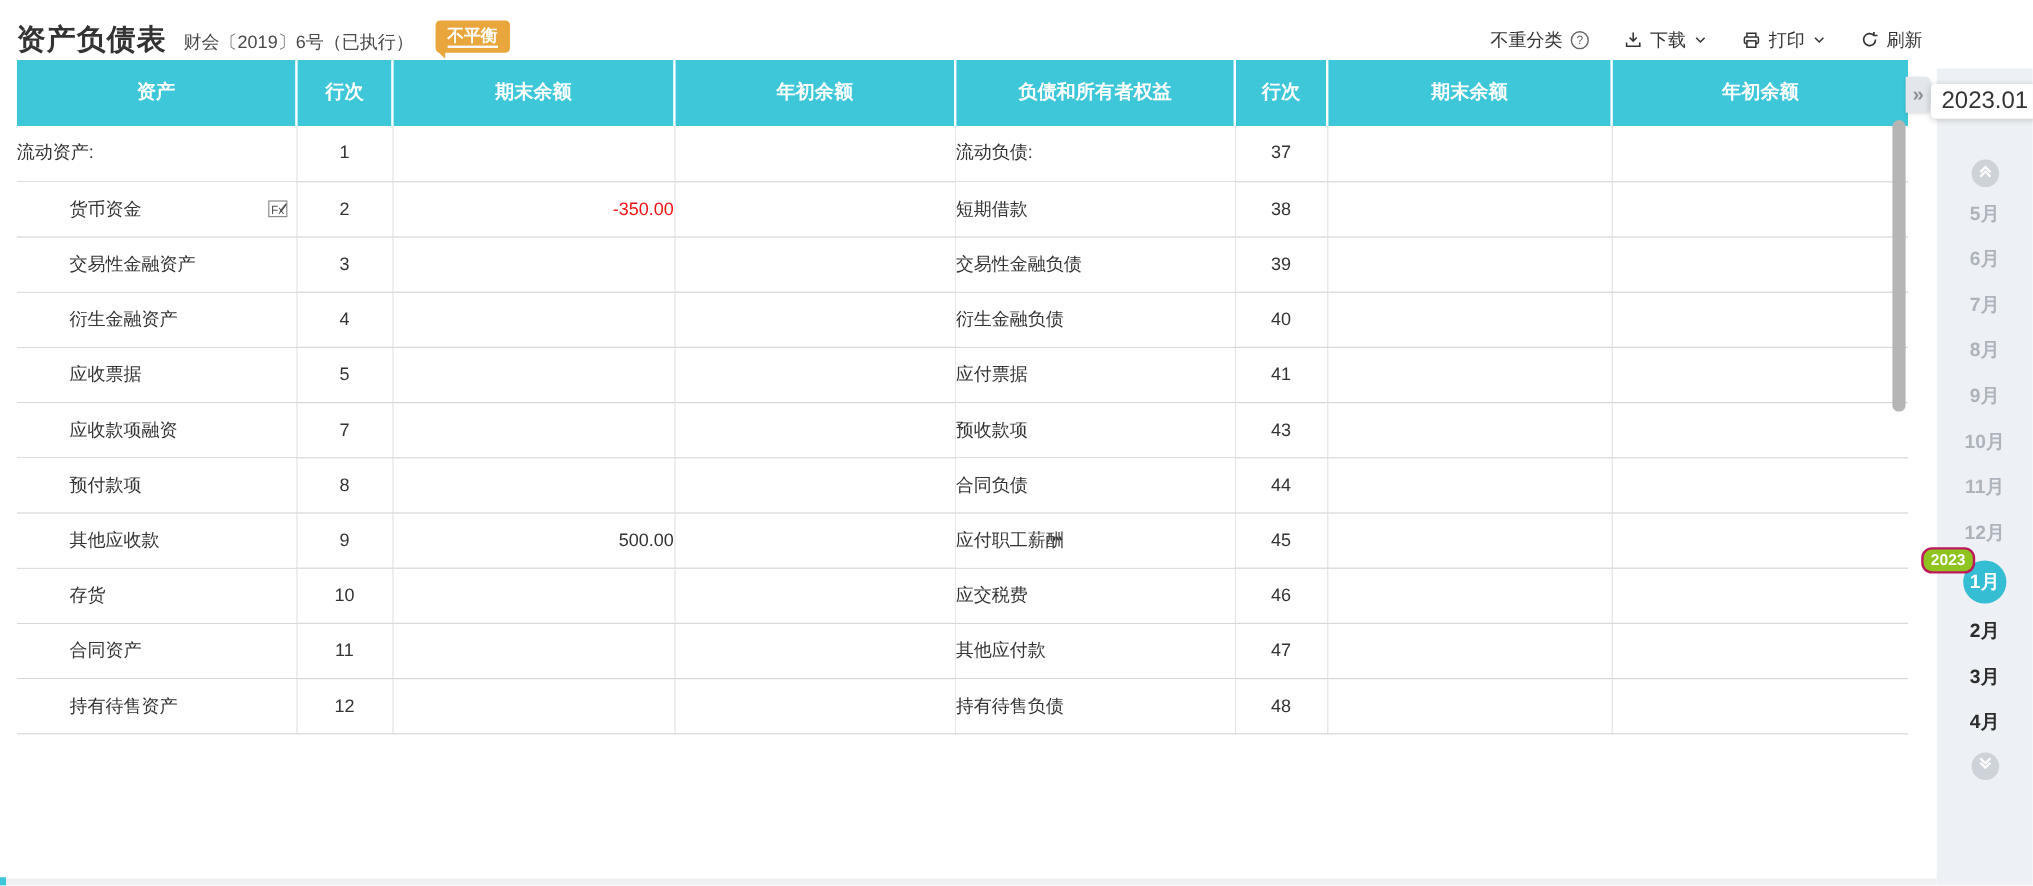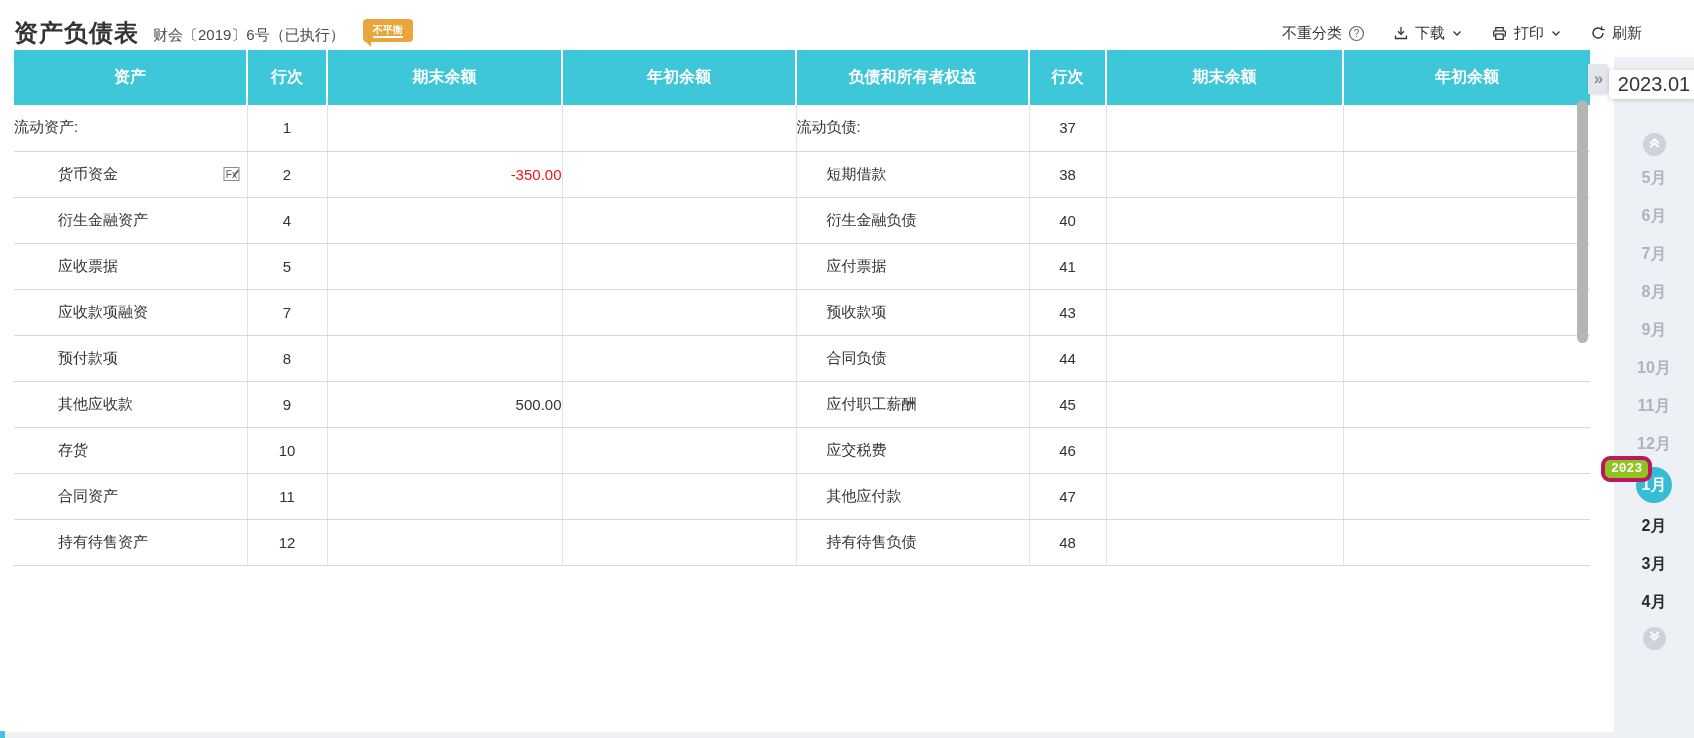--- a/index.html
+++ b/index.html
@@ -7,40 +7,40 @@
   body {
     width:1694px; height:738px; position:relative; overflow:hidden;
     background:#ffffff; font-family:"Liberation Sans","DejaVu Sans",sans-serif; color:#333;
   }
   
   .topbar { position:absolute; top:0; left:0; width:1694px; height:66px; background:#fff;
             display:flex; align-items:center; }
   .page-title { font-size:24px; font-weight:700; color:#333; margin-left:14px; letter-spacing:1px; }
   .page-subtitle { font-size:15px; color:#4a4a4a; margin-left:14px; margin-top:4px; }
   .status-badge { position:relative; margin-left:18px; margin-top:-6px; background:#e9a63c; color:#fff;
-                  font-size:10px; font-weight:700; padding:4px 10px 5px; border-radius:4px; cursor:pointer; }
+                  font-size:14px; font-weight:700; padding:4px 10px 5px; border-radius:4px; cursor:pointer; }
   .status-badge .u { border-bottom:2px solid #fff; padding-bottom:1px; }
   .status-badge::after { content:""; position:absolute; left:1px; bottom:-5px; width:0; height:0;
                   border-top:7px solid #e9a63c; border-left:7px solid transparent; }
-  .toolbar { margin-left:auto; display:flex; align-items:center; gap:28px; padding-right:52px; }
+  .toolbar { margin-left:auto; display:flex; align-items:center; gap:28px; padding-right:92px; }
   .tool { display:flex; align-items:center; gap:6px; font-size:15px; color:#333; cursor:pointer; white-space:nowrap; }
   .tool svg { display:block; }
   
   .table-wrap { position:absolute; top:50px; left:14px; width:1576px; height:688px; overflow:hidden; }
   table.bs { border-collapse:collapse; table-layout:fixed; width:1576px; }
   .bs thead th { background:#3ec7d9; height:55px; color:#fff; font-size:16px; font-weight:700;
                  border-right:2px solid #fff; text-align:center; padding:16px; }
   .bs thead th:last-child { border-right:none; }
   .bs tbody td { height:46px; background:#fff; border-bottom:1px solid #d8d8d8;
                  border-right:1px solid #e3e3e3; font-size:15px; color:#333; padding:0; }
   .bs tbody td:last-child { border-right:none; }
   td.label { padding-left:20px; position:relative; white-space:nowrap; overflow:hidden; }
   td.label.indent { padding-left:44px; }
   td.label-r { padding-left:8px; position:relative; white-space:nowrap; overflow:hidden; }
-  td.label-r.indent { padding-left:30px; }
+  td.label-r.indent { }
   td.line { text-align:center; font-size:16px; }
   td.amount { text-align:right; padding-right:32px; font-size:15px; }
   td.amount.neg { color:#f01414; }
   .fx-icon { position:absolute; right:6px; top:50%; margin-top:-9px; cursor:pointer; }
   
   .vscroll { position:absolute; left:1577px; top:100px; width:11px; height:243px;
              background:#b5b5b5; border-radius:6px; cursor:pointer; }
   .collapse-tab { position:absolute; left:1588px; top:64px; width:21px; height:30px; background:#e3e6ea;
              border-radius:0 5px 5px 0; display:flex; align-items:center; justify-content:center;
              color:#8b9199; font-size:17px; font-weight:700; cursor:pointer; box-shadow:0 1px 3px rgba(0,0,0,.12); }
@@ -55,21 +55,21 @@
   .scroll-btn.down { margin-top:6px; }
   .month-list { display:flex; flex-direction:column; align-items:flex-end; margin-top:3px; }
   .month { height:38px; width:80px; display:flex; align-items:center; justify-content:center;
            font-size:16px; font-weight:700; position:relative; cursor:pointer; }
   .month.past { color:#aeb4bc; }
   .month.active { color:#2b2b2b; }
   .month.selected { height:44px; }
   .sel-circle { width:36px; height:36px; border-radius:50%; background:#35bdd3; color:#fff;
            display:flex; align-items:center; justify-content:center; }
   .year-badge { position:absolute; left:-13px; top:-7px; background:#8fc31f; color:#fff; font-size:13px;
-           font-weight:700; padding:1px 6px 2px; border-radius:9px; border:4px solid #be185d; z-index:2;font-family:Liberation Mono, monospace; }
+           font-weight:700; padding:1px 6px 2px; border-radius:9px; border:2px solid #be185d; z-index:2; }
   
   .bottom-strip { position:absolute; left:0; top:732px; width:1614px; height:6px; background:#eef0f4; }
   .corner-accent { position:absolute; left:0; top:731px; width:5px; height:7px; background:#3ec7d9; }
 </style>
 </head>
 <body>
 
 <div class="topbar">
   <div class="page-title">资产负债表</div>
   <div class="page-subtitle">财会〔2019〕6号（已执行）</div>
@@ -171,20 +171,30 @@
               </svg></span></td>
     <td class="line">2</td>
     <td class="amount neg">-350.00</td>
     <td class="amount"></td>
     <td class="label-r indent"><span class="lbl">短期借款</span></td>
     <td class="line">38</td>
     <td class="amount"></td>
     <td class="amount"></td>
   </tr>
         <tr>
+    <td class="label indent"><span class="lbl">交易性金融资产</span></td>
+    <td class="line">3</td>
+    <td class="amount"></td>
+    <td class="amount"></td>
+    <td class="label-r indent"><span class="lbl">交易性金融负债</span></td>
+    <td class="line">39</td>
+    <td class="amount"></td>
+    <td class="amount"></td>
+  </tr>
+        <tr>
     <td class="label indent"><span class="lbl">衍生金融资产</span></td>
     <td class="line">4</td>
     <td class="amount"></td>
     <td class="amount"></td>
     <td class="label-r indent"><span class="lbl">衍生金融负债</span></td>
     <td class="line">40</td>
     <td class="amount"></td>
     <td class="amount"></td>
   </tr>
         <tr>

